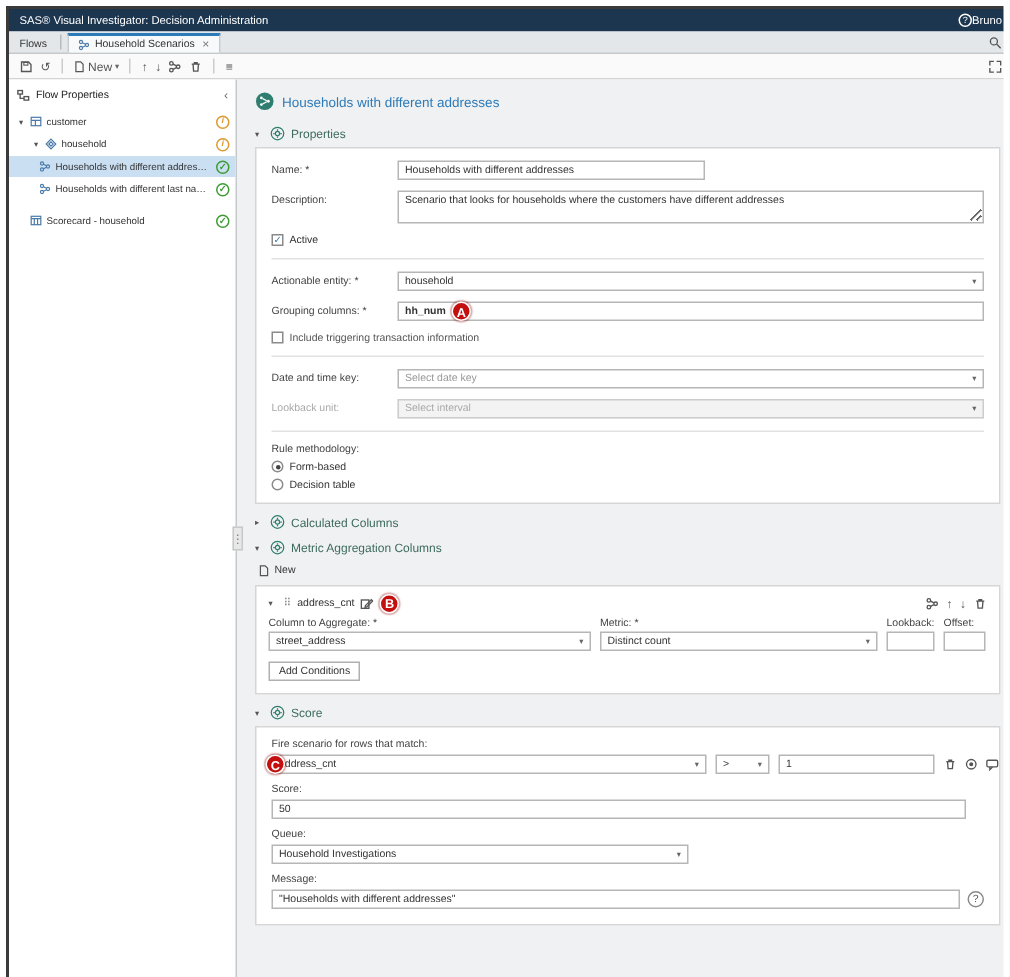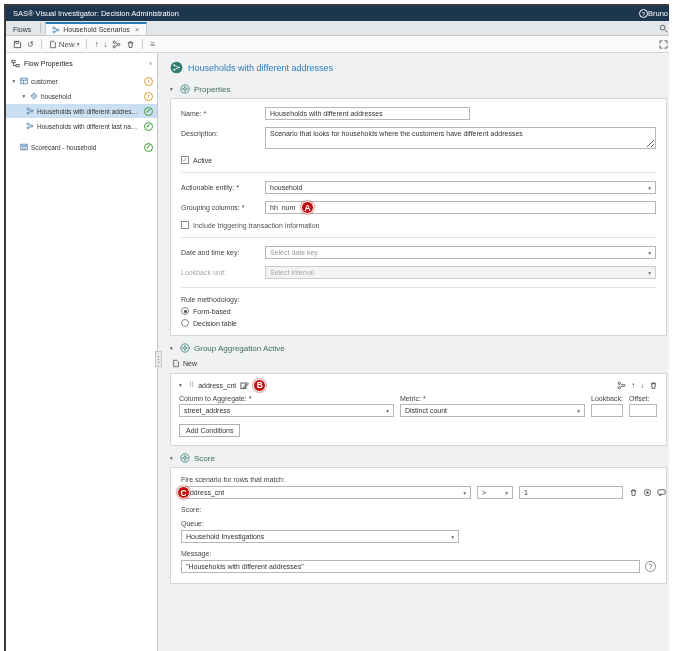--- a/index.html
+++ b/index.html
@@ -313,21 +313,21 @@
         <div class="form-row">
           <span class="form-label">Actionable entity: *</span>
           <div class="select grow">
             <span>household</span>
             <span class="dd">▾</span>
           </div>
         </div>
         <div class="form-row">
           <span class="form-label">Grouping columns: *</span>
           <div class="fieldzone">
-            <input class="input grow" style="width: 100%;" readonly="" value="hh_num">
+            <input class="input grow" style="width: 100%; font-weight: bold;" readonly="" value="hh_num">
             <span class="badge abs" style="left:36px;top:0px">A</span>
           </div>
         </div>
         <div class="check-row dim">
           <span class="checkbox"></span>
           <span>Include triggering transaction information</span>
         </div>
 
         <div class="divider"></div>
 
@@ -353,32 +353,43 @@
           <span class="radio checked"></span>
           <span>Form-based</span>
         </div>
         <div class="radio-row" style="margin-bottom:0">
           <span class="radio"></span>
           <span>Decision table</span>
         </div>
       </div>
 
       
+      <div class="section-header">
+        <span class="sec-caret">▸</span>
+        <span class="i sec-icon">
+          <svg width="10" height="10" viewBox="0 0 12 12" fill="none" stroke="currentColor" stroke-width="1">
+              <circle cx="6" cy="6" r="5"></circle>
+              <circle cx="6" cy="6" r="1.7"></circle>
+              <path d="M6 2.6v1.2M6 8.2v1.2M2.6 6h1.2M8.2 6h1.2"></path>
+            </svg>
+        </span>
+        <span>Calculated Columns</span>
+      </div>
 
       
       <div class="section-header">
         <span class="sec-caret">▾</span>
         <span class="i sec-icon">
           <svg width="10" height="10" viewBox="0 0 12 12" fill="none" stroke="currentColor" stroke-width="1">
               <circle cx="6" cy="6" r="5"></circle>
               <circle cx="6" cy="6" r="1.7"></circle>
               <path d="M6 2.6v1.2M6 8.2v1.2M2.6 6h1.2M8.2 6h1.2"></path>
             </svg>
         </span>
-        <span>Group Aggregation Active</span>
+        <span>Metric Aggregation Columns</span>
       </div>
 
       <div class="agg-new">
         <span class="i">
           <svg width="8" height="9" viewBox="0 0 10 10" fill="none" stroke="#555" stroke-width="1">
               <path d="M2 1h4l2 2v6H2z"></path>
             </svg>
         </span>
         <span>New</span>
       </div>
@@ -476,20 +487,21 @@
             <span class="i">
               <svg width="9" height="9" viewBox="0 0 10 10" fill="none" stroke="#555" stroke-width="1">
                   <rect x="1" y="2" width="8" height="5" rx="1"></rect>
                   <path d="M3.2 7v2l2-2"></path>
                 </svg>
             </span>
           </span>
         </div>
 
         <div class="lbl">Score:</div>
+        <input class="input full" readonly="" value="50" style="">
 
         <div class="lbl">Queue:</div>
         <div class="select queue-select">
           <span>Household Investigations</span>
           <span class="dd">▾</span>
         </div>
 
         <div class="lbl">Message:</div>
         <div class="msg-row">
           <input class="input" readonly="" value="&quot;Households with different addresses&quot;" style="">

